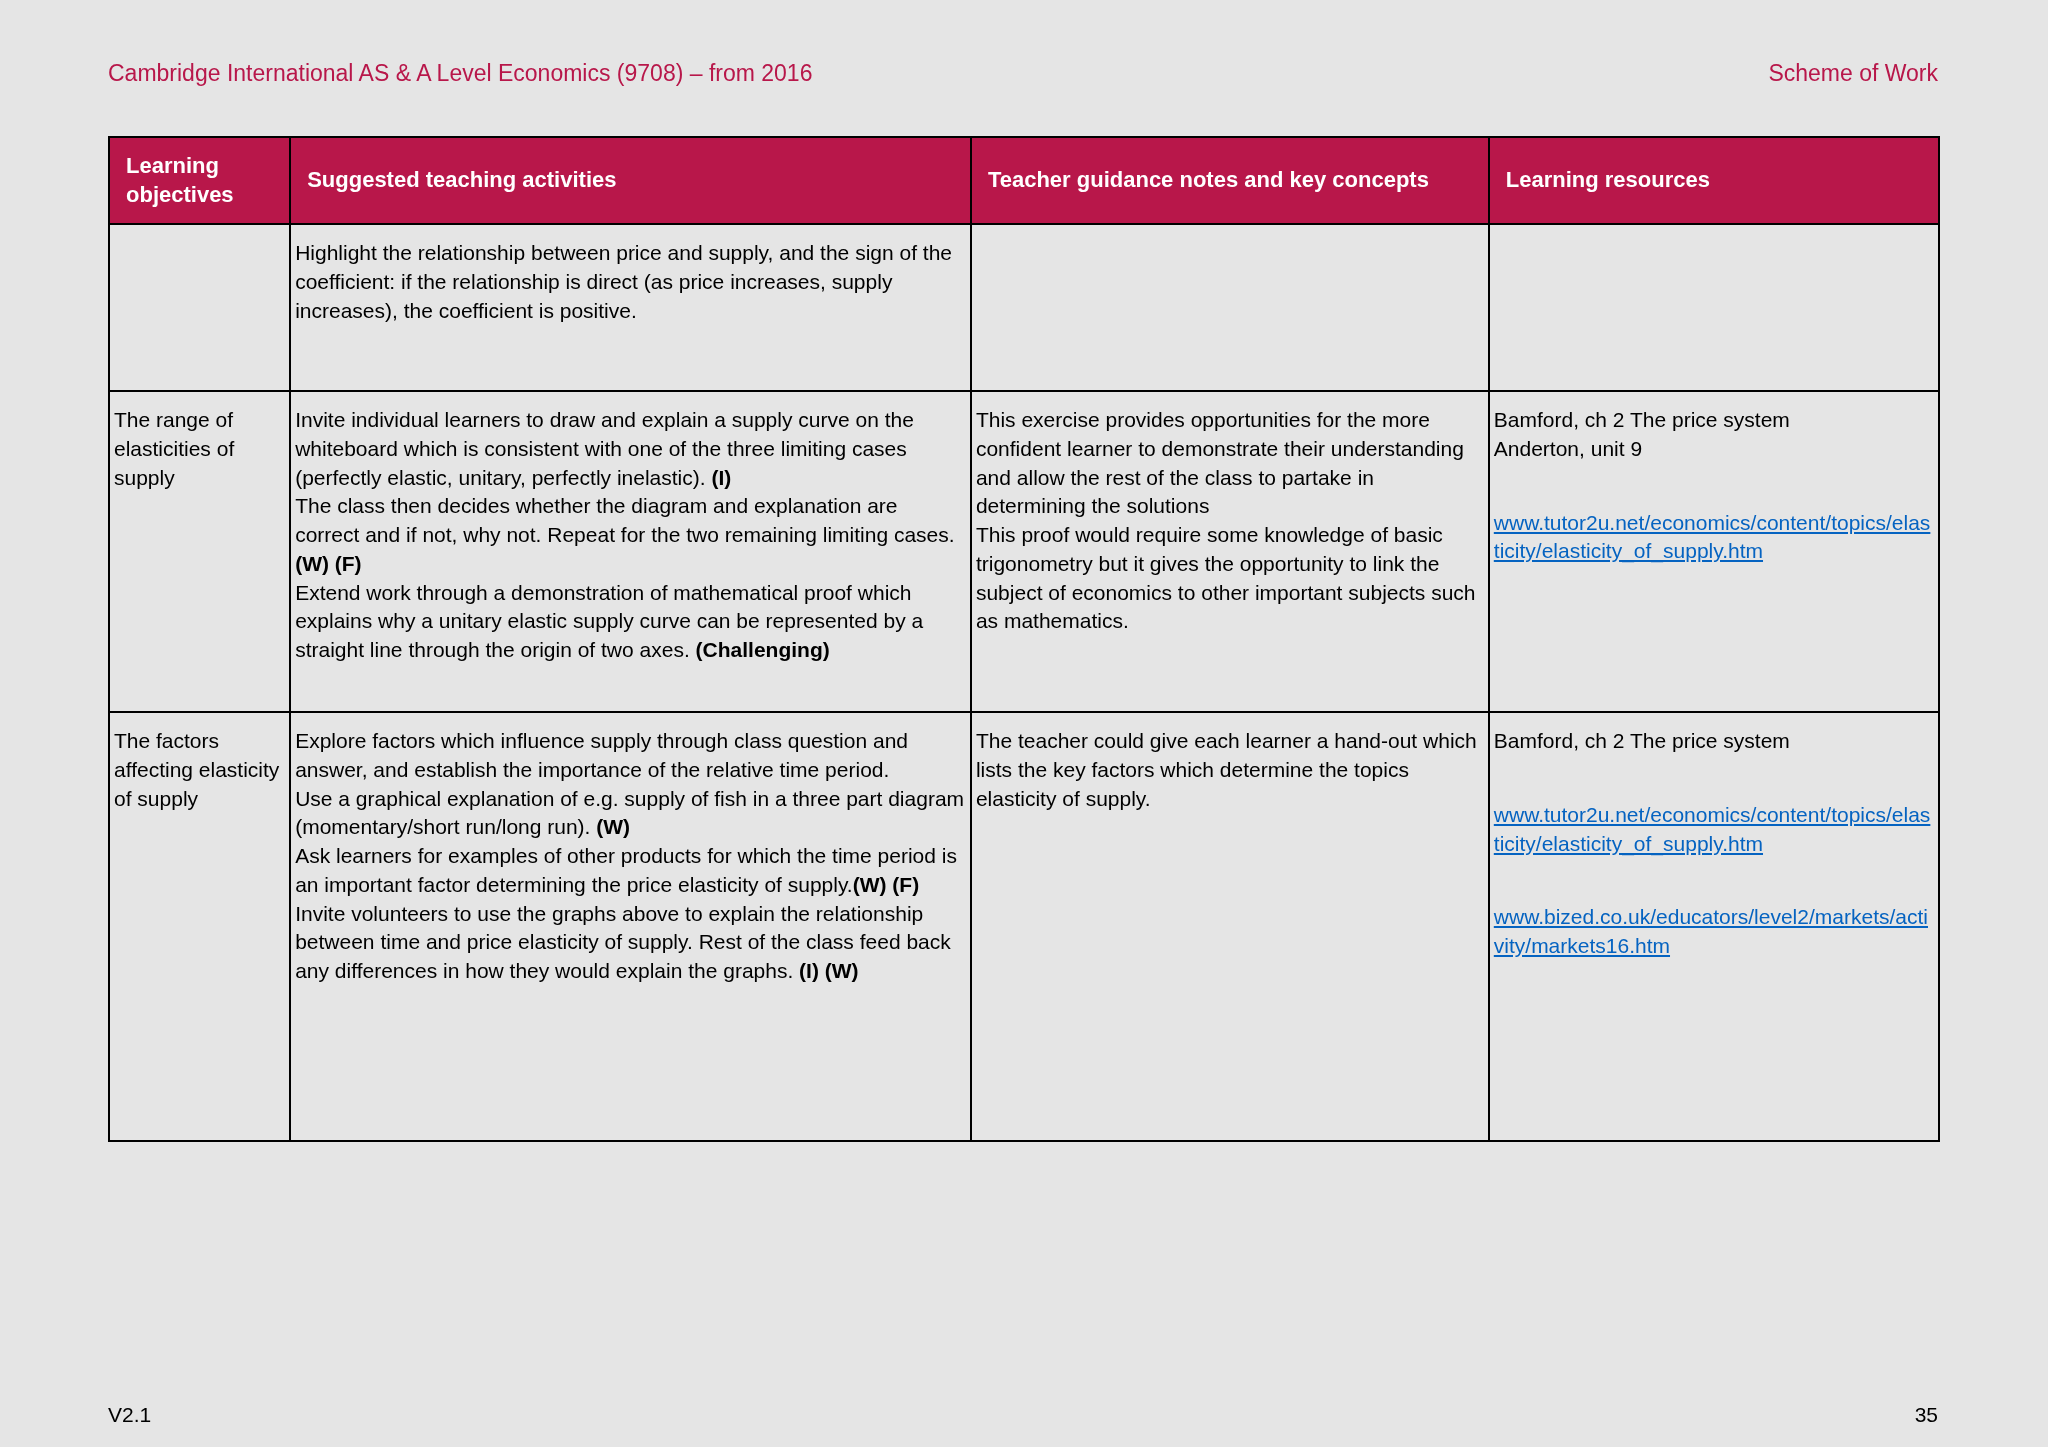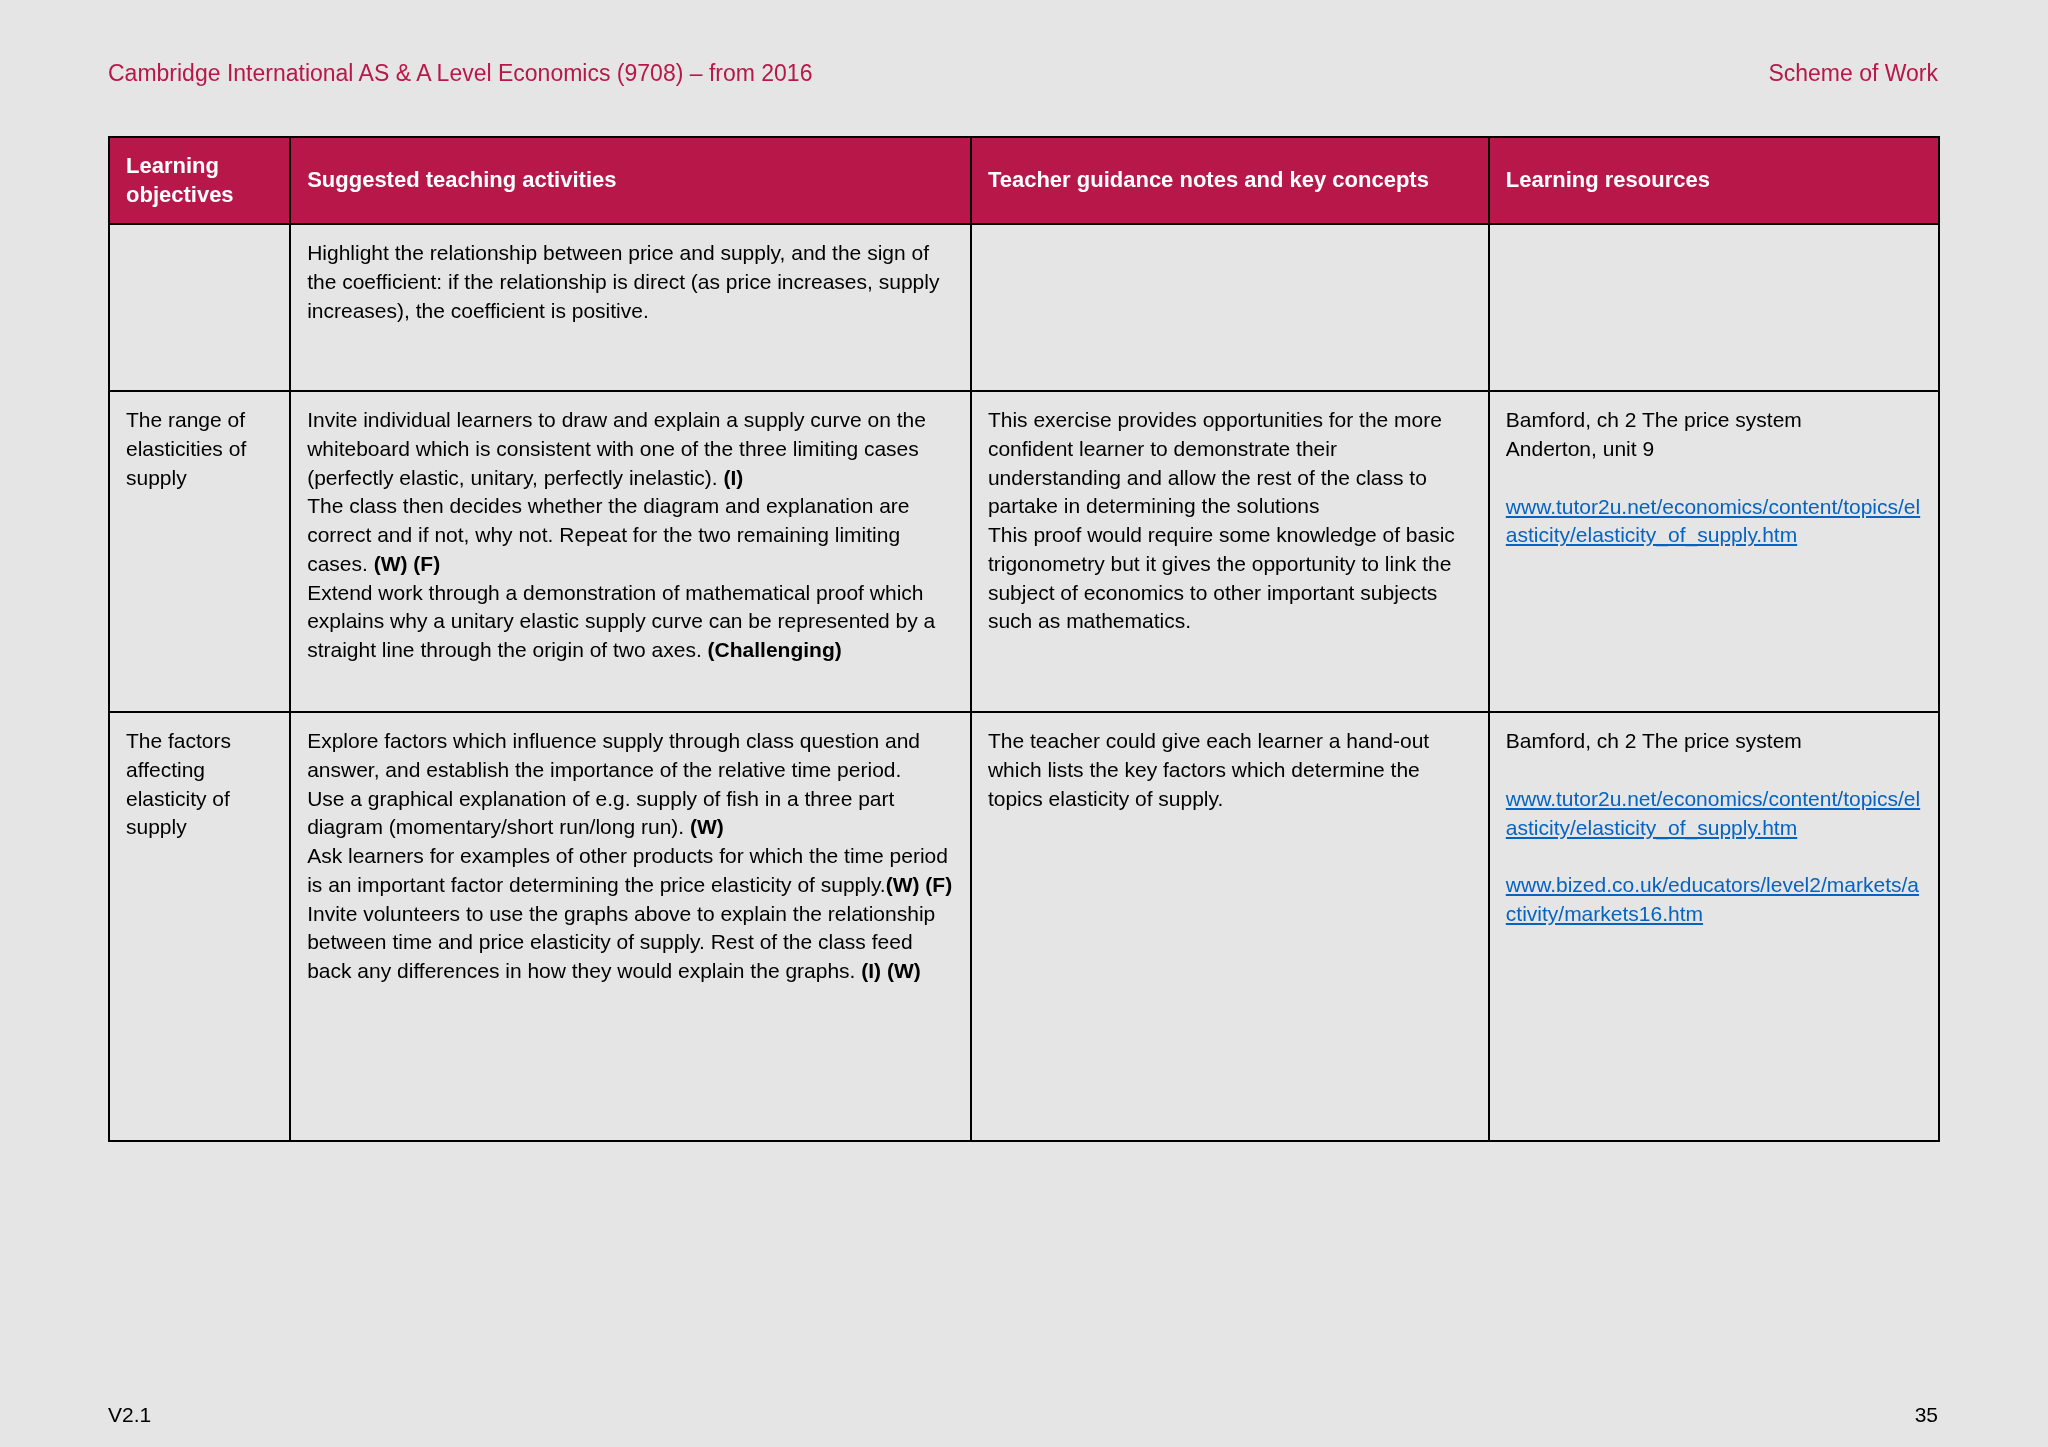--- a/index.html
+++ b/index.html
@@ -20,24 +20,24 @@
   thead tr { height:87px; }
   tbody tr:nth-child(1) { height:167px; }
   tbody tr:nth-child(2) { height:321px; }
   tbody tr:nth-child(3) { height:429px; }
   th, td { border:2px solid #000; }
   th {
     background:var(--accent); color:#fff; font-weight:bold; font-size:22px;
     text-align:left; vertical-align:middle; padding:12px 16px; line-height:1.3;
   }
   td {
-    vertical-align:top; padding:14px 16px; font-size:21px; line-height:1.37;
+    vertical-align:top; padding:14px 4px; font-size:21px; line-height:1.37;
   }
   p.para, p.res-text { margin:0; }
-  .g1 { margin-top:29px; }
+  .g1 { margin-top:45px; }
   .g2 { margin-top:66px; }
   .push { margin-top:262px; }
   strong { font-weight:700; }
   .res-text { white-space:pre-line; }
   a.res-link {
     display:block; color:var(--link); text-decoration:underline;
     overflow-wrap:anywhere; word-break:break-word; cursor:pointer;
   }
   .doc-footer {
     position:absolute; left:108px; right:110px; bottom:20px;

